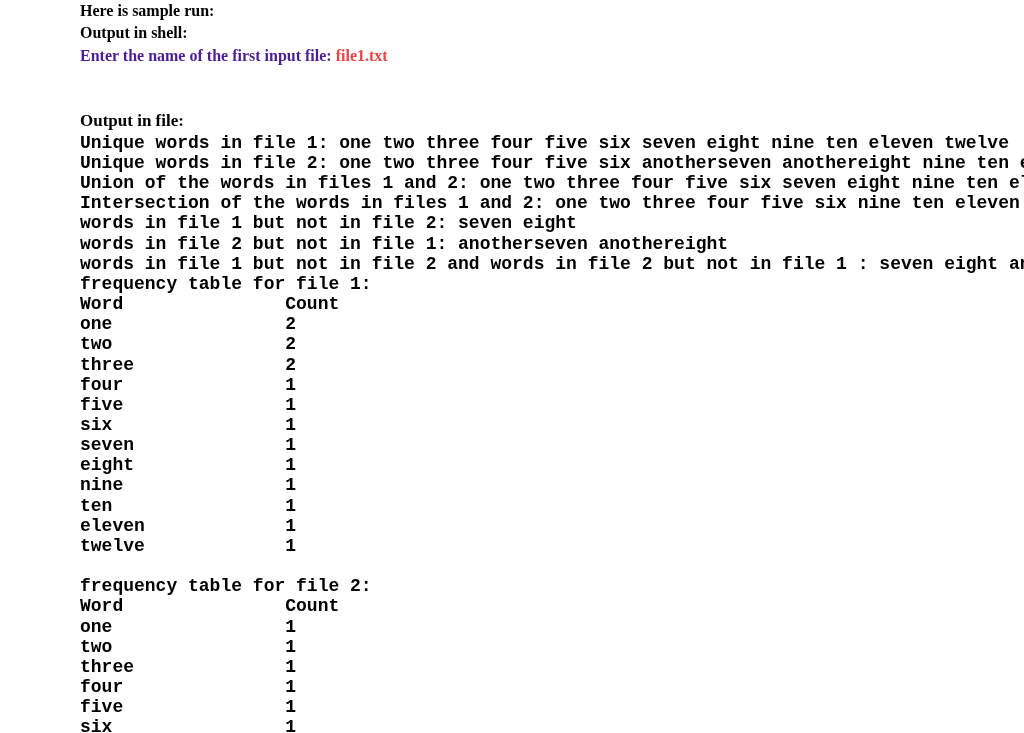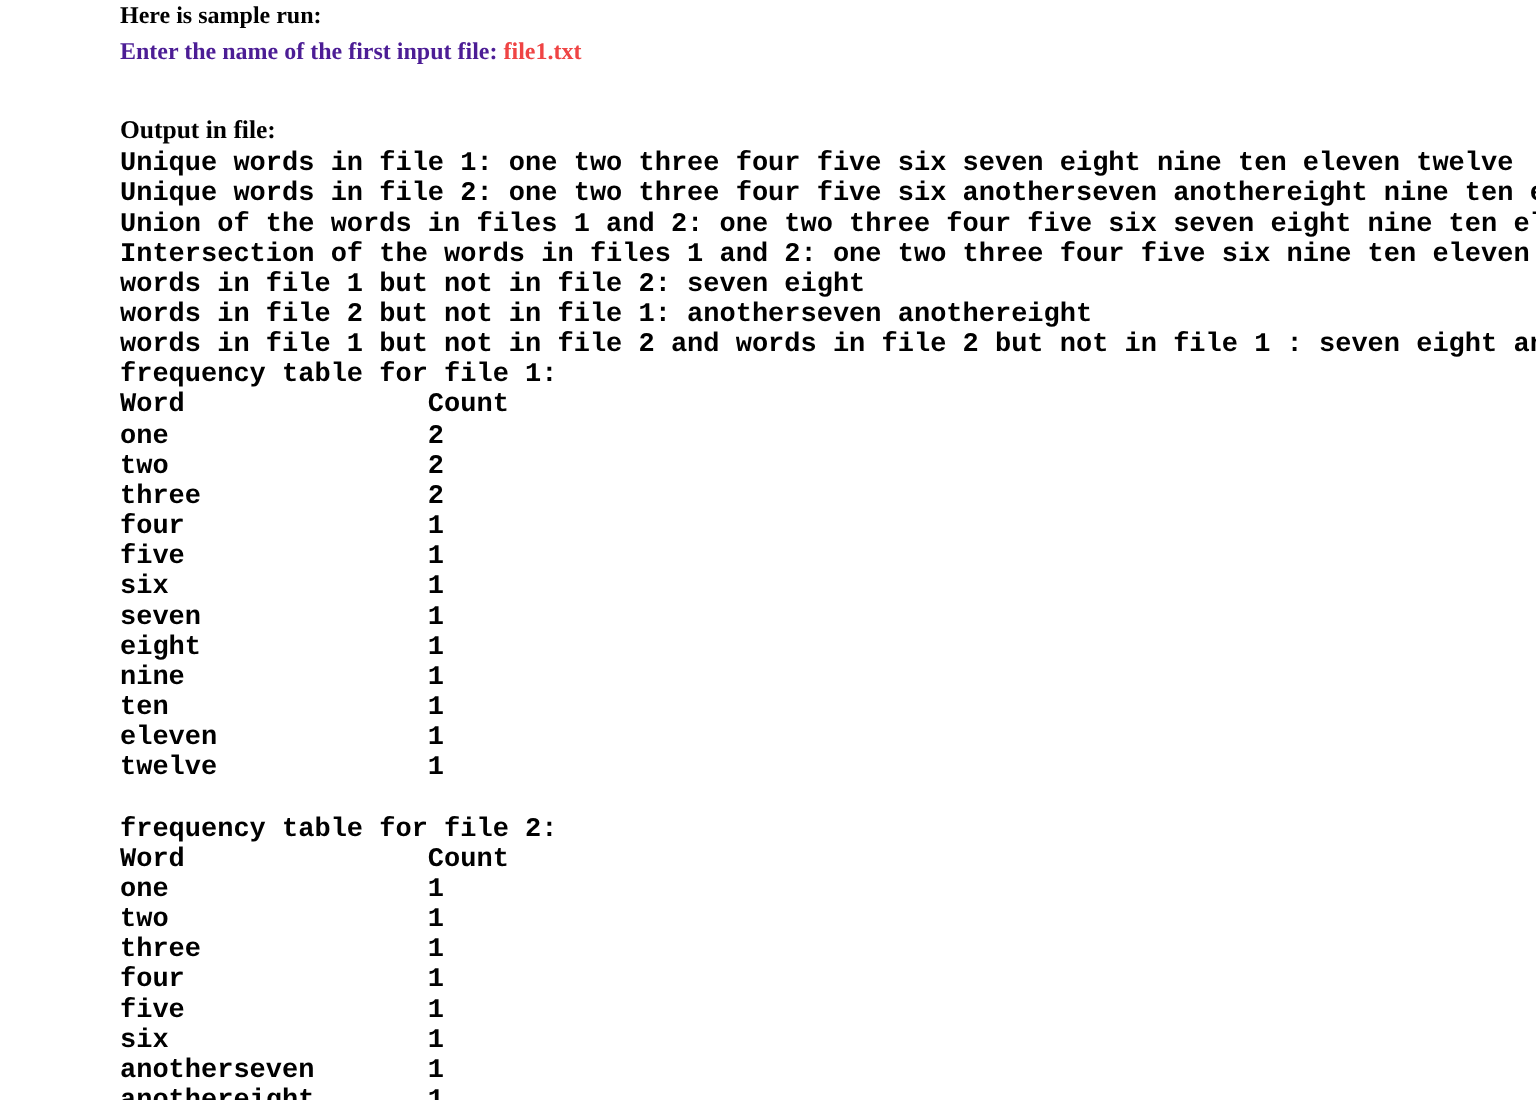--- a/index.html
+++ b/index.html
@@ -16,38 +16,39 @@
     font-weight: bold;
   }
   .serif-line {
     line-height: 1.35;
   }
   .blue { color: #4c1d95; }
   .black { color: #ef4444; }
   .section-title {
     font-family: Georgia, 'Times New Roman', serif;
     font-size: 17px;
-    margin-top: 32px;
+    margin-top: 44px;
     margin-bottom: 2px;
   }
   .mono {
     font-family: "Courier New", Courier, monospace;
     font-size: 18px;
     line-height: 1.12;
     white-space: pre;
     color: #000;
   }
   .shell-block { margin-top: 2px; }
 </style>
 </head>
 <body>
 
 <div class="page">
 
   <div class="serif-line">Here is sample run:</div>
+  <div class="serif-line">Output in shell:</div>
 
   <div class="shell-block">
     <div class="serif-line">
       <span class="blue">Enter the name of the first input file: </span><span class="black">file1.txt</span>
     </div>
   </div>
 
   <div class="section-title">Output in file:</div>
 
   <div class="mono" id="file-output">Unique words in file 1: one two three four five six seven eight nine ten eleven twelve

